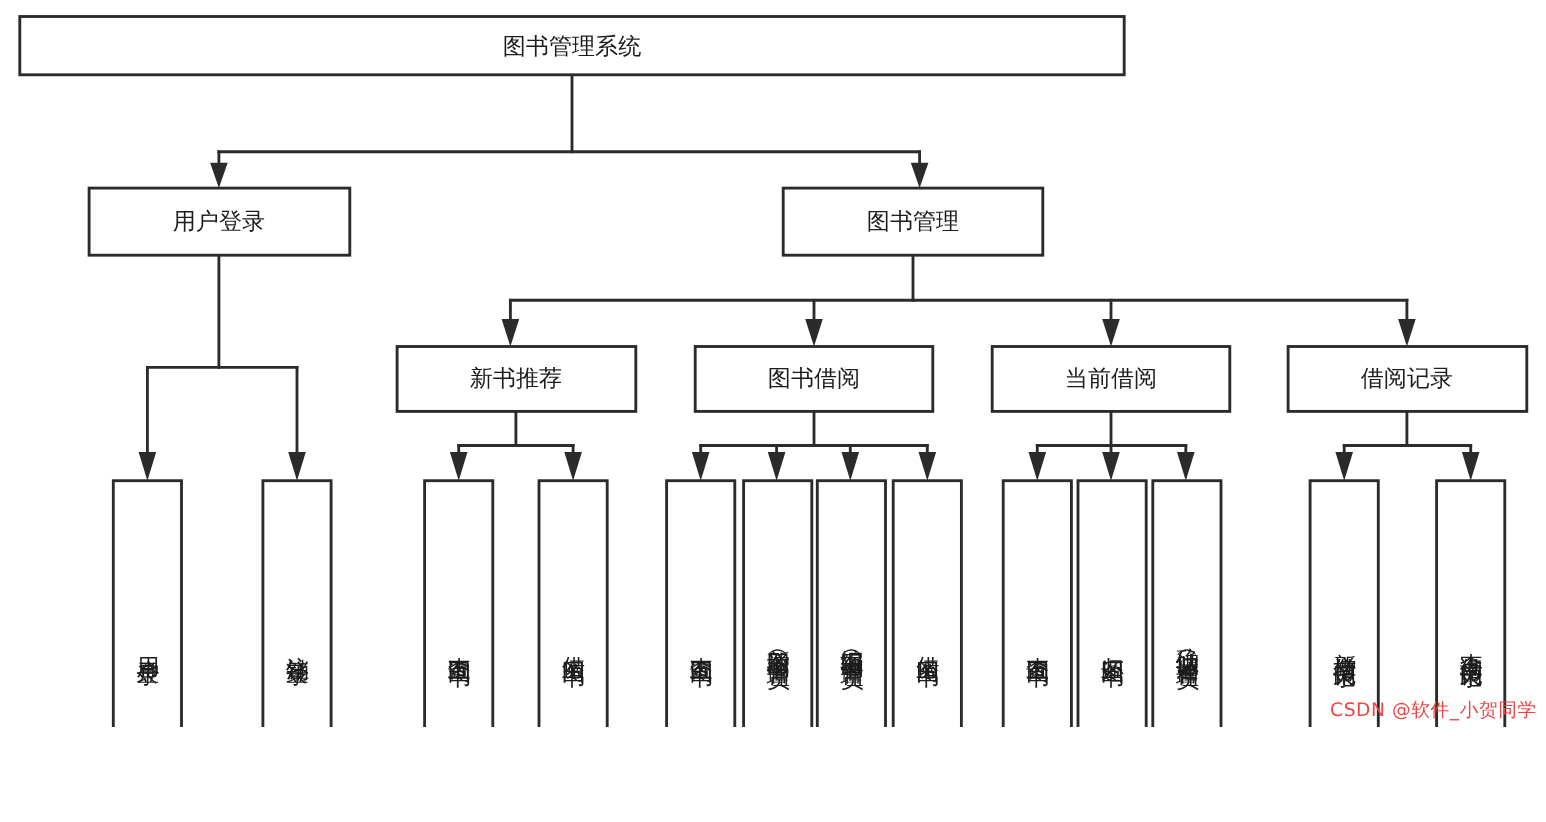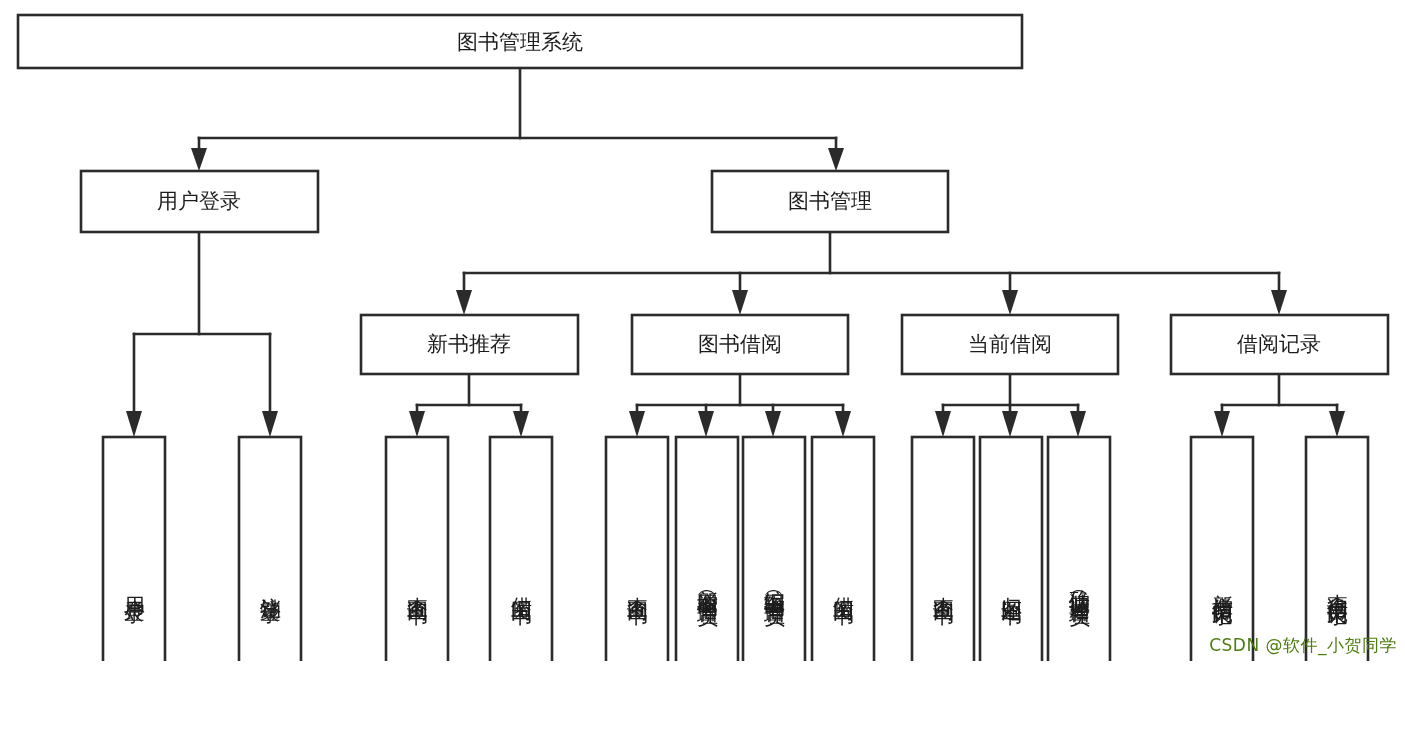--- a/index.html
+++ b/index.html
@@ -59,21 +59,21 @@
     white-space: nowrap;
     pointer-events: none;
     user-select: none;
   }
   #watermark {
     position: absolute;
     right: 8px;
     bottom: 4px;
     font-family: "DejaVu Sans", "Liberation Sans", sans-serif;
     font-size: 17px;
-    color: #4d7c0f;
+    color: #ef4444;
     letter-spacing: 0.5px;
     white-space: nowrap;
   }
 </style>
 </head>
 <body>
 
 <div id="page">
 
   <svg id="diagram-svg" viewBox="0 0 1405 747">

